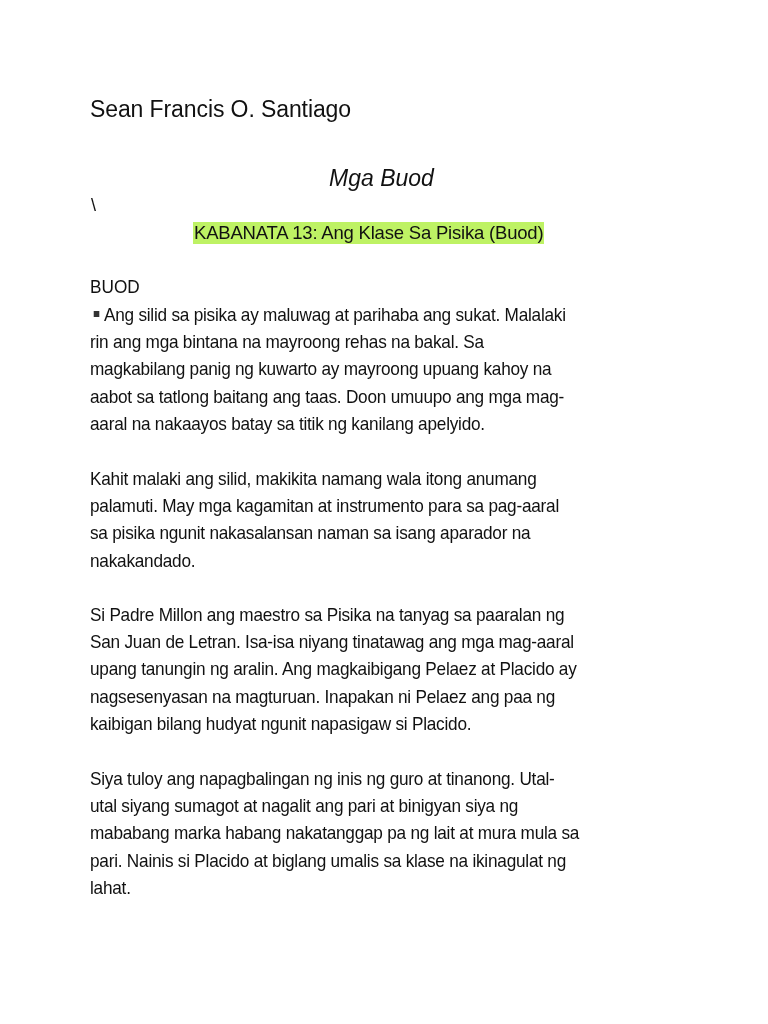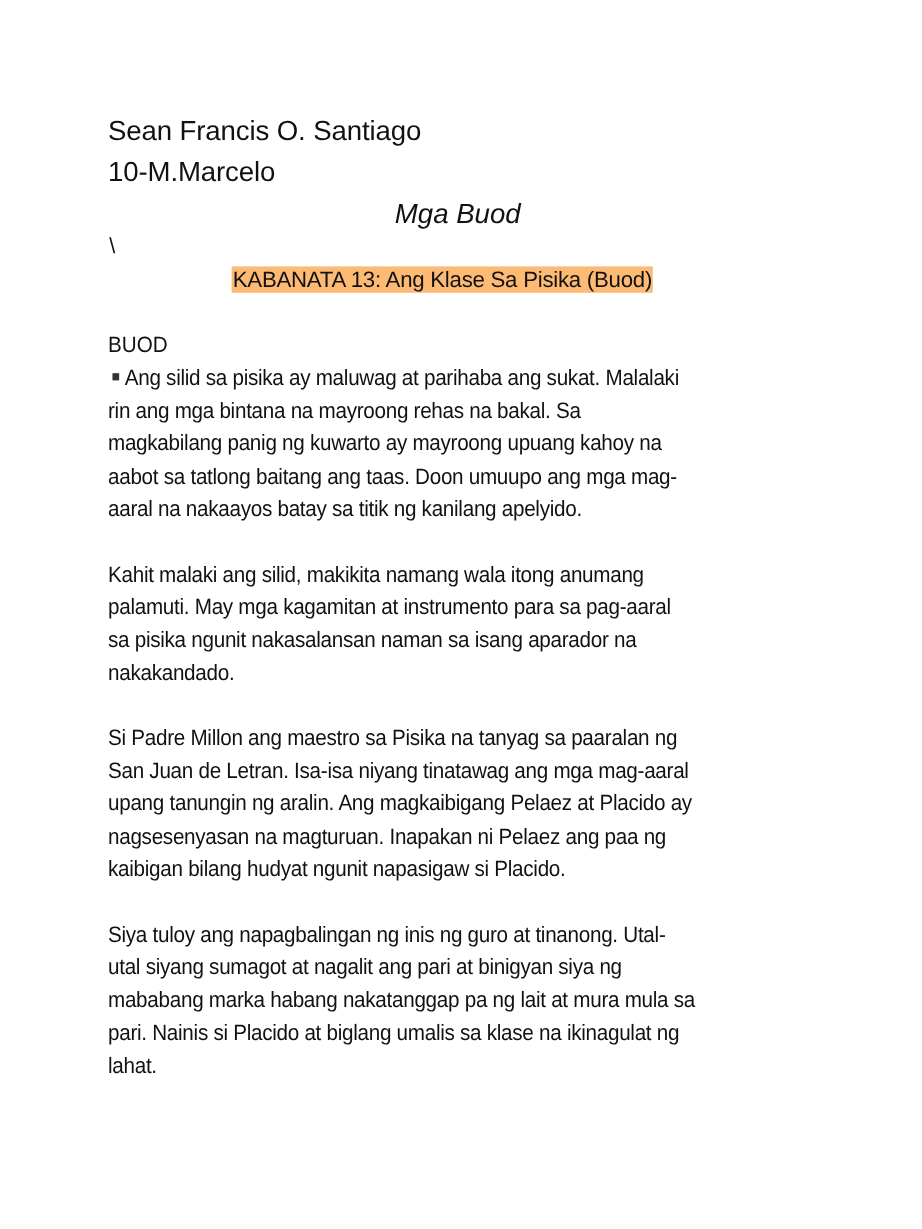--- a/index.html
+++ b/index.html
@@ -46,21 +46,21 @@
       top: 195px;
       font-size: 18px;
       line-height: 20px;
     }
     .chapter-heading {
       position: absolute;
       left: 193px;
       top: 222px;
       height: 22px;
       padding: 0 1px;
-      background: #fdba74;
+      background: #bef264;
       font-size: 18.5px;
       line-height: 22px;
       white-space: nowrap;
       letter-spacing: -0.2px;
     }
     .summary-label {
       position: absolute;
       left: 90px;
       top: 276px;
       font-size: 18.5px;
@@ -95,21 +95,20 @@
       margin: 0 5px 4px 4px;
       vertical-align: middle;
     }
   </style>
 </head>
 <body>
 
 <div class="page">
 
   <div class="author">Sean Francis O. Santiago</div>
-  <div class="section-line">10-M.Marcelo</div>
   <div class="doc-title">Mga Buod</div>
   <div class="backslash">\</div>
 
   <div class="chapter-heading">KABANATA 13: Ang Klase Sa Pisika (Buod)</div>
 
   <div class="summary-label">BUOD</div>
 
   <div class="para p1">
     <span class="line"><span class="bullet"></span><span>Ang silid sa pisika ay maluwag at parihaba ang sukat. Malalaki</span></span>
     <span class="line">rin ang mga bintana na mayroong rehas na bakal. Sa</span>

